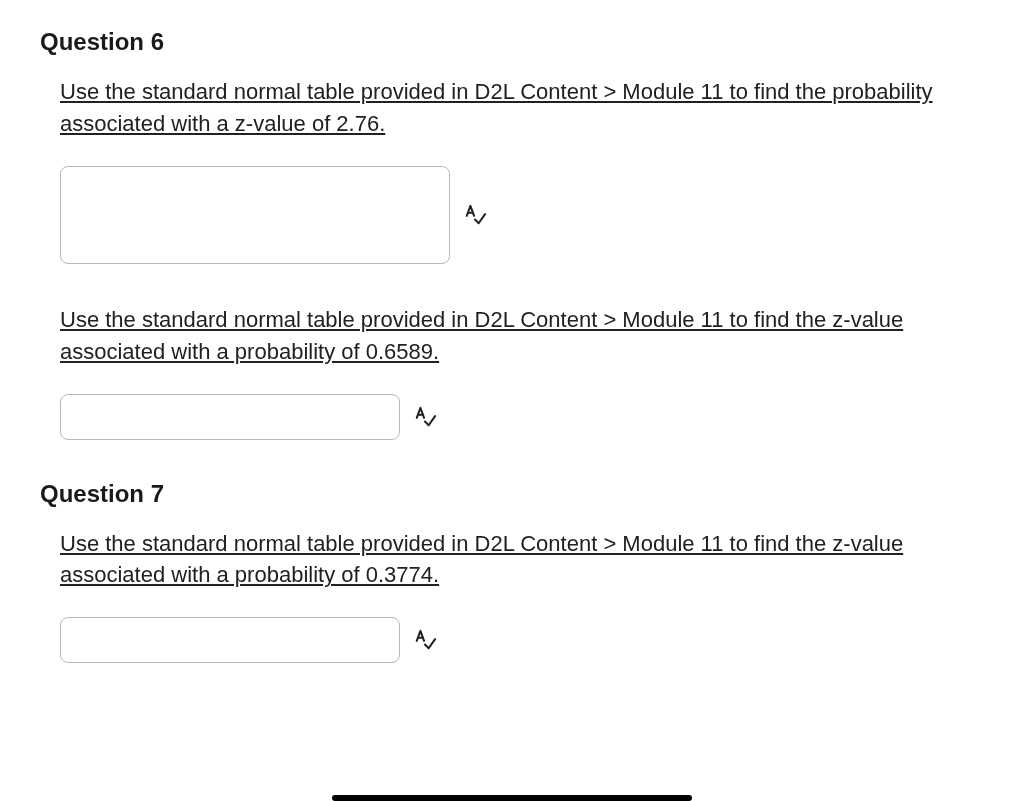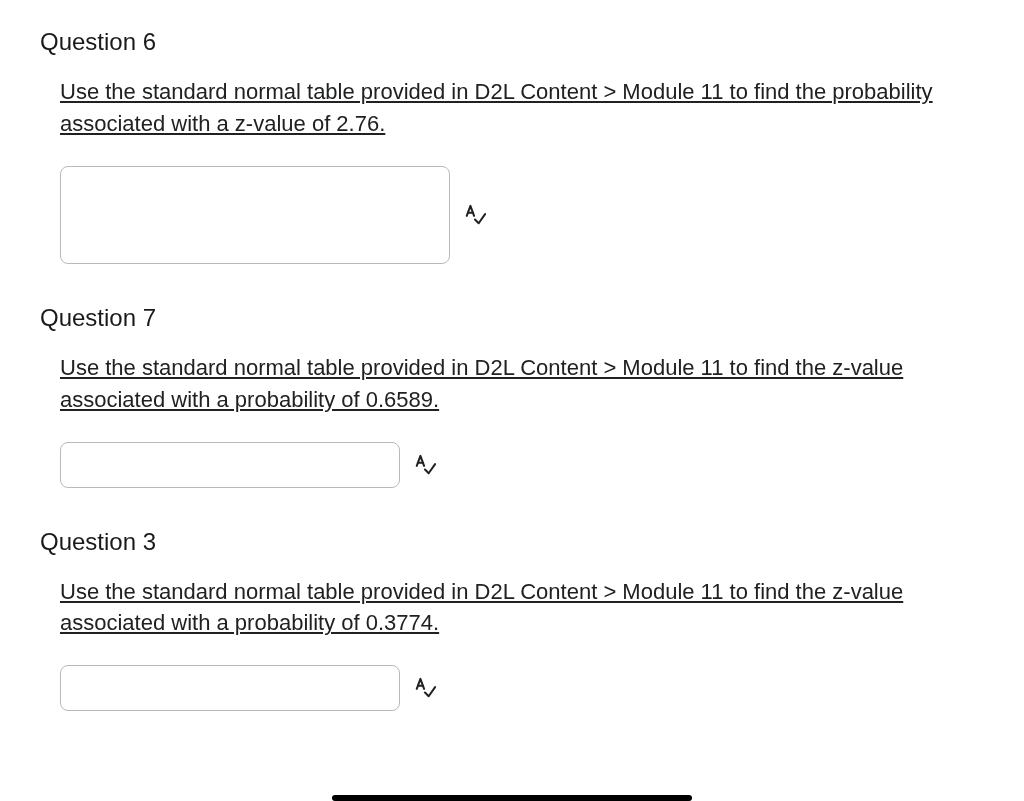--- a/index.html
+++ b/index.html
@@ -14,21 +14,21 @@
       height: 801px;
       padding: 28px 40px 0 40px;
       color: #202122;
       position: relative;
     }
     .question-block {
       margin-bottom: 40px;
     }
     .question-title {
       font-size: 24px;
-      font-weight: 400;
+      font-weight: 700;
       margin-bottom: 20px;
       color: #1a1a1a;
     }
     .question-prompt {
       font-size: 22px;
       line-height: 1.45;
       margin-left: 20px;
       margin-bottom: 26px;
       color: #202122;
       max-width: 900px;
@@ -89,36 +89,35 @@
       <svg viewBox="0 0 24 24" fill="none" stroke="#202122" stroke-width="2.2">
         <path d="M3 13 L7 2 L11 13" stroke-linecap="round" stroke-linejoin="round"></path>
         <path d="M4.5 9.5 L9.5 9.5" stroke-linecap="round"></path>
         <path d="M12 17 L16 21 L23 11" stroke-linecap="round" stroke-linejoin="round"></path>
       </svg>
     </span>
   </div>
 </div>
 
 <div class="question-block">
-  <h2 class="question-title">Question 7</h2>
   <p class="question-prompt">Use the standard normal table provided in D2L Content &gt; Module 11 to find the z-value associated with a probability of 0.6589.</p>
   <div class="answer-row">
     <input type="text" class="answer-input short" value="" style="">
     <span class="spellcheck-icon">
       <svg viewBox="0 0 24 24" fill="none" stroke="#202122" stroke-width="2.2">
         <path d="M3 13 L7 2 L11 13" stroke-linecap="round" stroke-linejoin="round"></path>
         <path d="M4.5 9.5 L9.5 9.5" stroke-linecap="round"></path>
         <path d="M12 17 L16 21 L23 11" stroke-linecap="round" stroke-linejoin="round"></path>
       </svg>
     </span>
   </div>
 </div>
 
 <div class="question-block">
-  <h2 class="question-title">Question 3</h2>
+  <h2 class="question-title">Question 7</h2>
   <p class="question-prompt">Use the standard normal table provided in D2L Content &gt; Module 11 to find the z-value associated with a probability of 0.3774.</p>
   <div class="answer-row">
     <input type="text" class="answer-input short" value="" style="">
     <span class="spellcheck-icon">
       <svg viewBox="0 0 24 24" fill="none" stroke="#202122" stroke-width="2.2">
         <path d="M3 13 L7 2 L11 13" stroke-linecap="round" stroke-linejoin="round"></path>
         <path d="M4.5 9.5 L9.5 9.5" stroke-linecap="round"></path>
         <path d="M12 17 L16 21 L23 11" stroke-linecap="round" stroke-linejoin="round"></path>
       </svg>
     </span>

